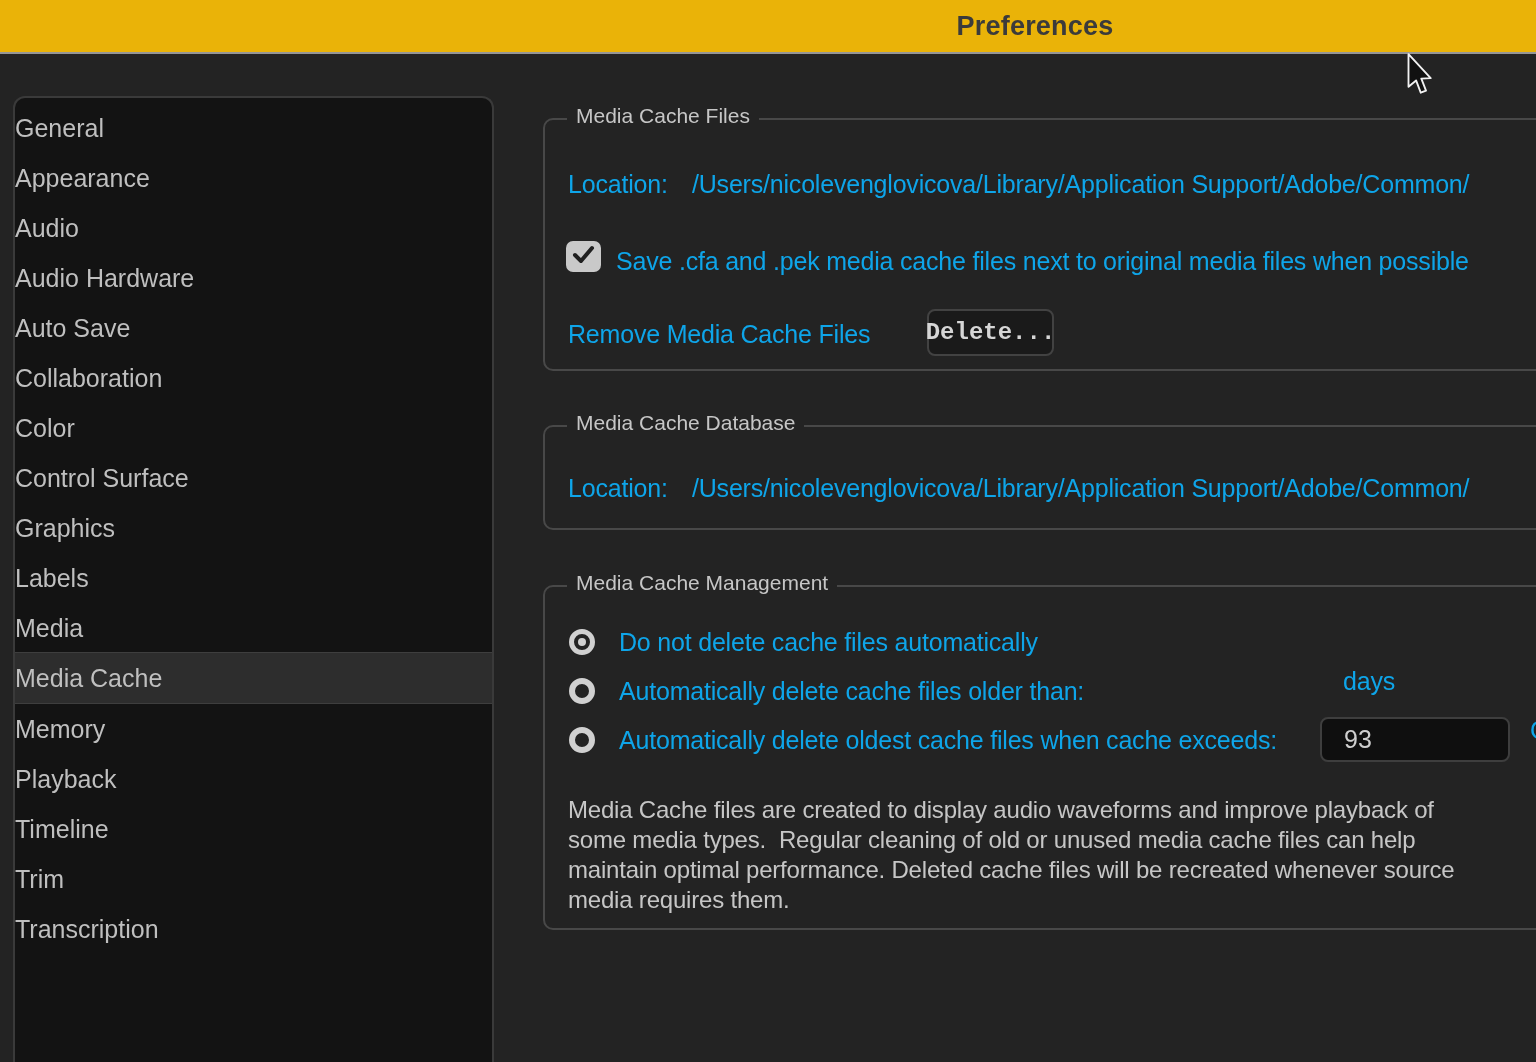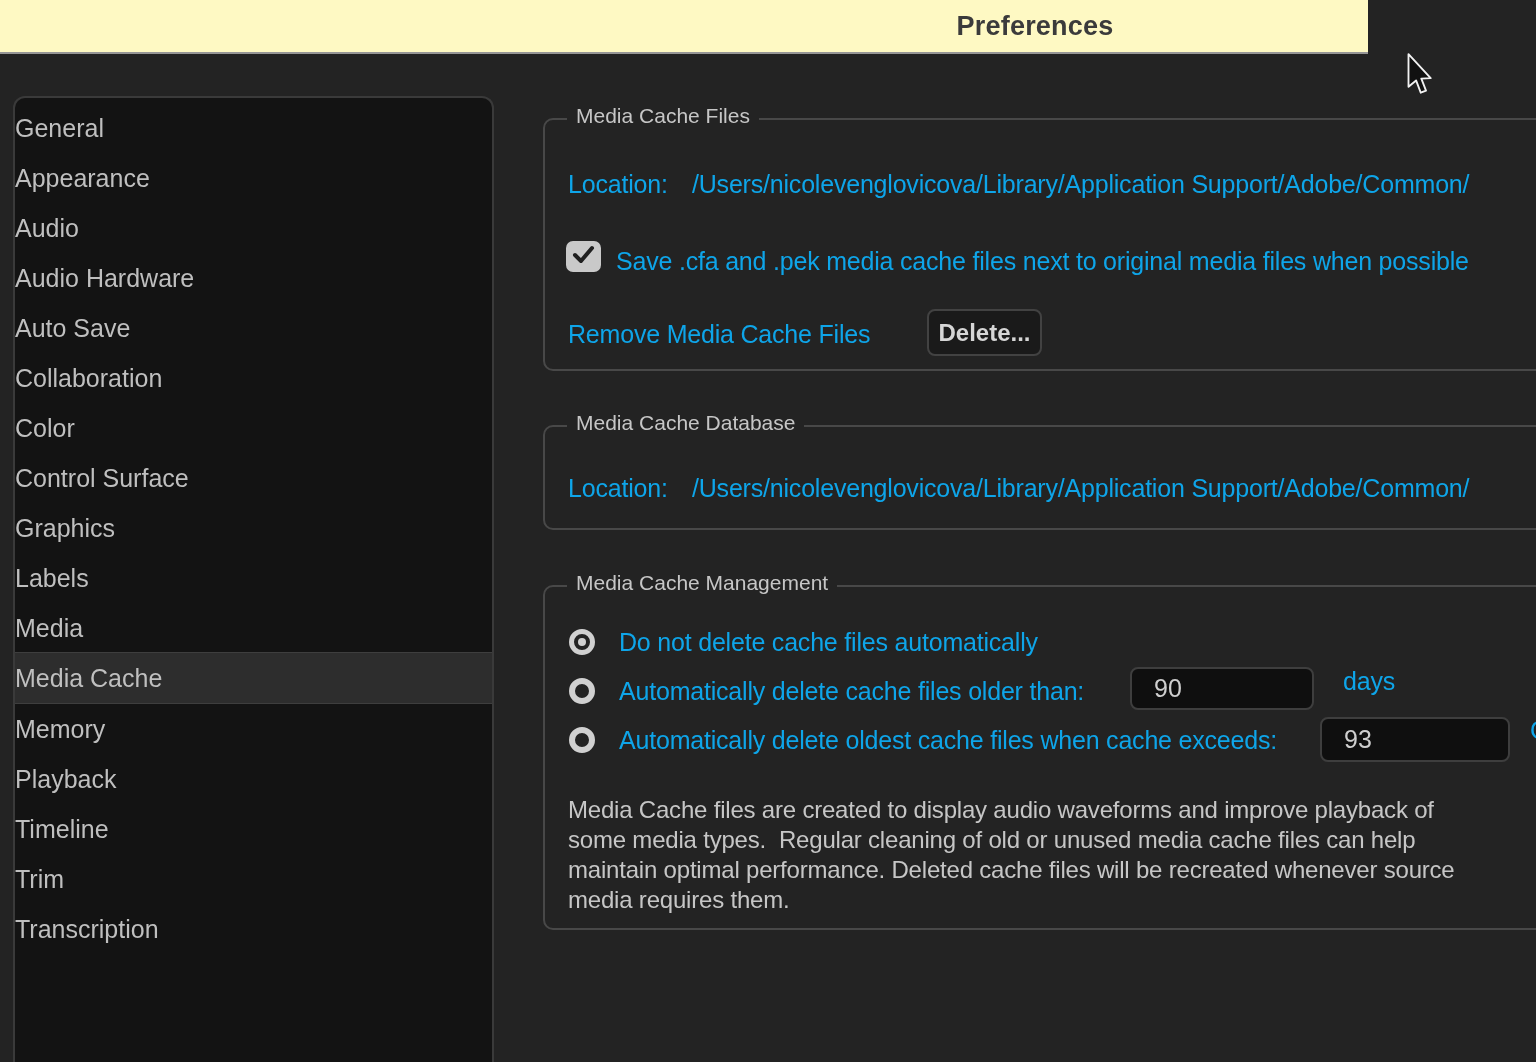--- a/index.html
+++ b/index.html
@@ -1,18 +1,18 @@
 <!DOCTYPE html>
 <html><head>
 <meta charset="utf-8">
 <style>
   html,body{margin:0;padding:0;width:1536px;height:1062px;overflow:hidden;
     background:#232323;font-family:"Liberation Sans",sans-serif;}
-  .titlebar{position:absolute;left:0;top:0;width:1368px;height:52px;
-    background:#fef9c3;border-bottom:2px solid #969696;}
+  .titlebar{position:absolute;left:0;top:0;width:1536px;height:52px;
+    background:#eab308;border-bottom:2px solid #969696;}
   .titlebar .title{position:absolute;left:1035px;top:50%;transform:translate(-50%,-50%);
     font-size:27px;font-weight:bold;color:#3b3b3b;letter-spacing:.2px;white-space:pre;}
   
   .sidebar{position:absolute;left:13px;top:96px;width:481px;height:975px;
     background:#131313;border:2px solid #3a3a3a;border-bottom:none;
     border-radius:12px 12px 0 0;box-sizing:border-box;}
   .side-item{position:relative;height:50px;line-height:50px;
     font-size:25px;color:#bfbfbf;white-space:pre;cursor:default;}
   .side-item.selected{background:#2d2d2d;border-top:1px solid #3e3e3e;
     border-bottom:1px solid #3e3e3e;margin-top:-1px;height:50px;}
@@ -79,38 +79,37 @@
   <div class="txt" style="left:147px;top:49px;">/Users/nicolevenglovicova/Library/Application Support/Adobe/Common/</div>
   <div class="checkbox" style="left:21px;top:121px;">
     <span>
       <svg width="23" height="19" viewBox="0 0 23 19">
           <polyline points="3,10 9,16 20,3" fill="none" stroke="#1f1f1f" stroke-width="4" stroke-linecap="round" stroke-linejoin="round"></polyline>
         </svg>
     </span>
   </div>
   <div class="txt" style="left:71px;top:126px;text-align:right;">Save .cfa and .pek media cache files next to original media files when possible</div>
   <div class="txt" style="left:23px;top:199px;">Remove Media Cache Files</div>
-  <div class="btn" style="left:382px;top:189px;width:115px;height:47px;">Delete...</div>
+  <div class="btn" style="left:382px;top:189px;width:127px;height:47px;font-family:Liberation Mono, monospace;">Delete...</div>
 </div>
 
 <div class="groupbox" style="top:425px;height:105px;">
   <div class="legend">Media Cache Database</div>
   <div class="txt" style="left:23px;top:46px;">Location:</div>
   <div class="txt" style="left:147px;top:46px;">/Users/nicolevenglovicova/Library/Application Support/Adobe/Common/</div>
 </div>
 
 <div class="groupbox" style="top:585px;height:345px;">
   <div class="legend">Media Cache Management</div>
 
   <div class="radio selected" style="left:24px;top:42px;"></div>
   <div class="txt" style="left:74px;top:40px;">Do not delete cache files automatically</div>
 
   <div class="radio" style="left:24px;top:91px;"></div>
   <div class="txt" style="left:74px;top:89px;">Automatically delete cache files older than:</div>
-  <input class="numfield" style="left: 585px; top: 80px; width: 184px; height: 43px;" type="text" value="90">
   <div class="txt" style="left:798px;top:79px;">days</div>
 
   <div class="radio" style="left:24px;top:140px;"></div>
   <div class="txt" style="left:74px;top:138px;">Automatically delete oldest cache files when cache exceeds:</div>
   <input class="numfield" style="left: 775px; top: 130px; width: 190px; height: 45px;" type="text" value="93">
   <div class="txt" style="left:985px;top:128px;">GB</div>
 
   <div style="position:absolute;left:23px;top:208px;">
     <div class="para-line">Media Cache files are created to display audio waveforms and improve playback of</div>
     <div class="para-line">some media types.  Regular cleaning of old or unused media cache files can help</div>

